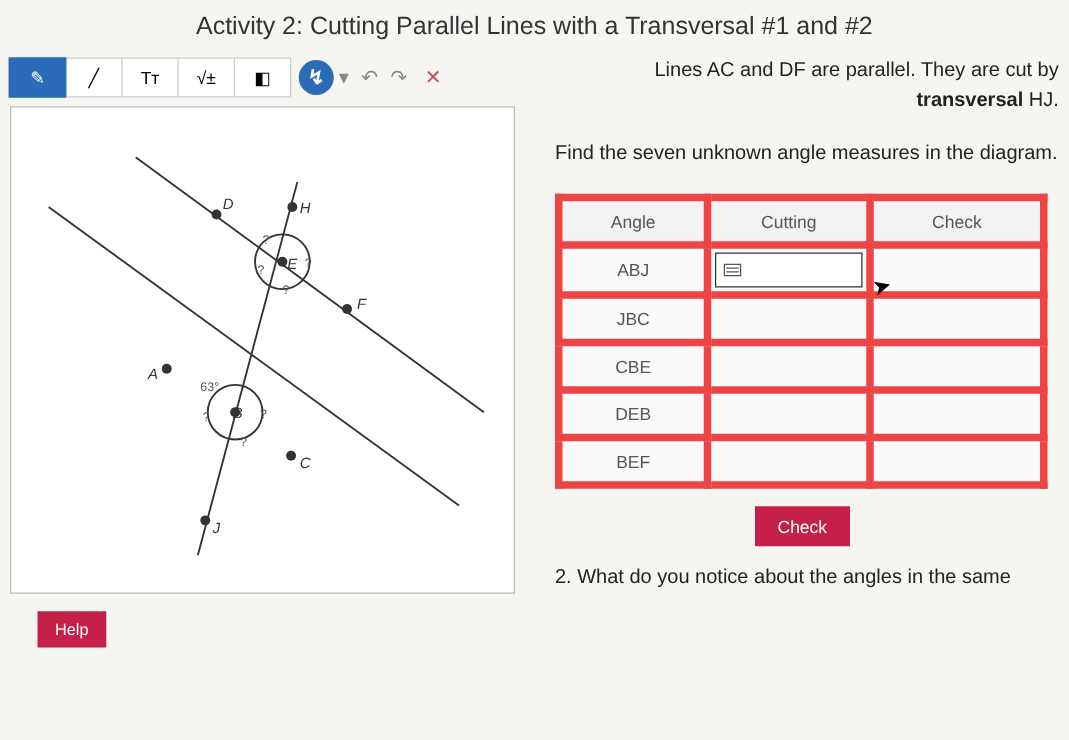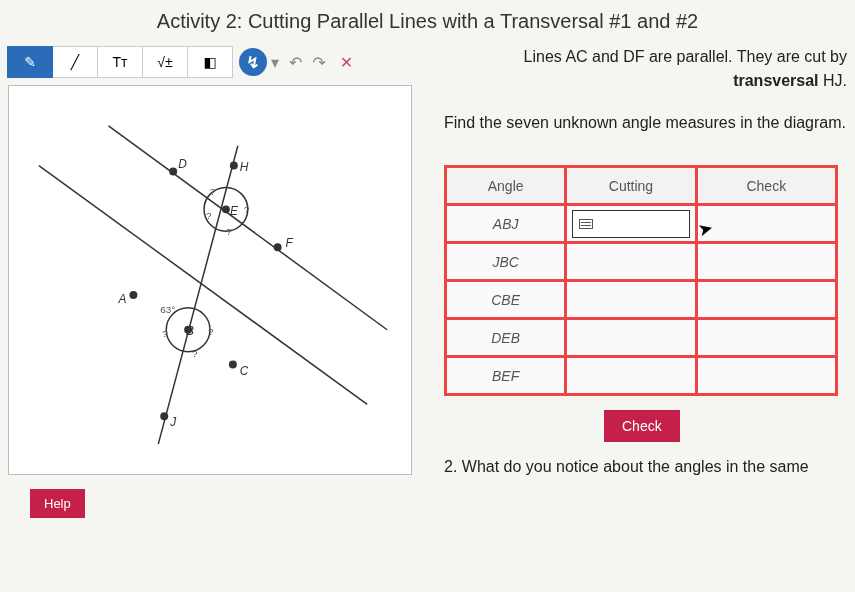--- a/index.html
+++ b/index.html
@@ -89,36 +89,36 @@
       font-size: 13px;
       cursor: pointer;
     }
     .right {
       flex: 1;
       padding-left: 16px;
       font-size: 16px;
       color: #222;
     }
     .prompt { line-height: 1.5; margin-bottom: 18px; text-align: right; }
-    .q1 { margin-bottom: 30px; line-height: 1.5; }
+    .q1 { margin-bottom: 20px; line-height: 1.5; }
     table {
       width: 394px;
       border-collapse: collapse;
       background: #fafafa;
       border: 1px solid #ccc;
     }
     th, td {
-      border: 3px solid #ef4444;
+      border: 6px solid #ef4444;
       height: 38px;
       text-align: center;
       font-size: 14px;
       color: #555;
     }
     th { background: #f2f2f2; font-weight: normal; }
-    td.angle-col { font-style: italic; width: 120px; }
+    td.angle-col { width: 120px; }
     td.measure-col { width: 130px; }
     td.check-col { width: 140px; }
     .input-cell {
       border: 1.5px solid #333;
       width: 118px;
       height: 28px;
       margin: 3px auto;
       background: #fff;
       display: flex;
       align-items: center;

